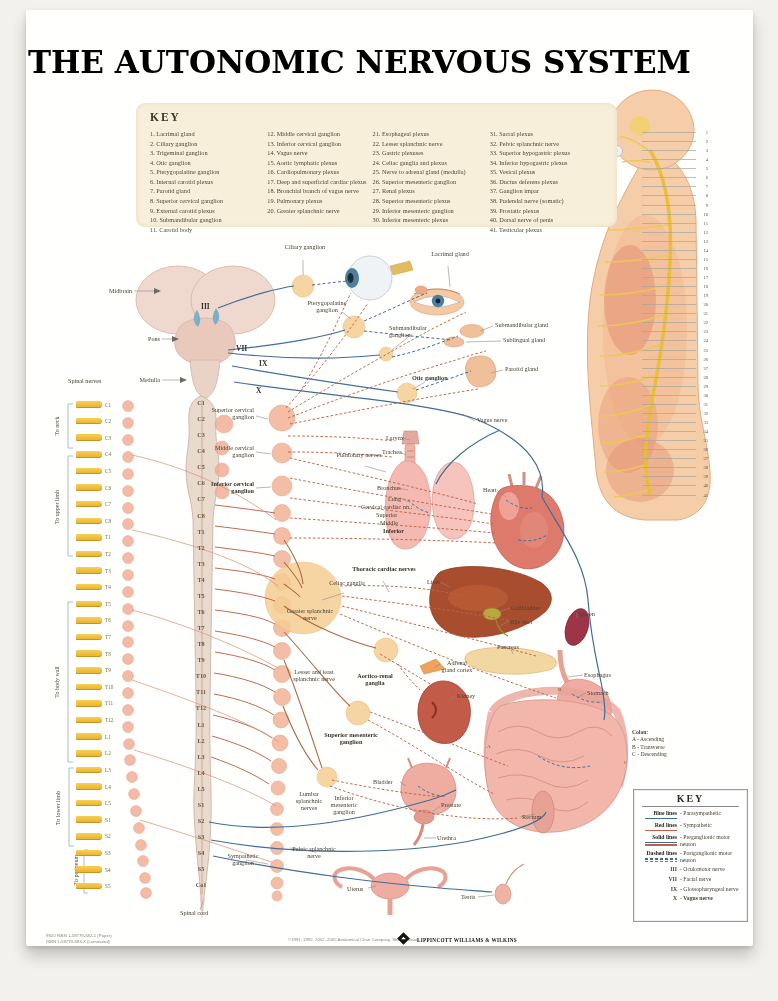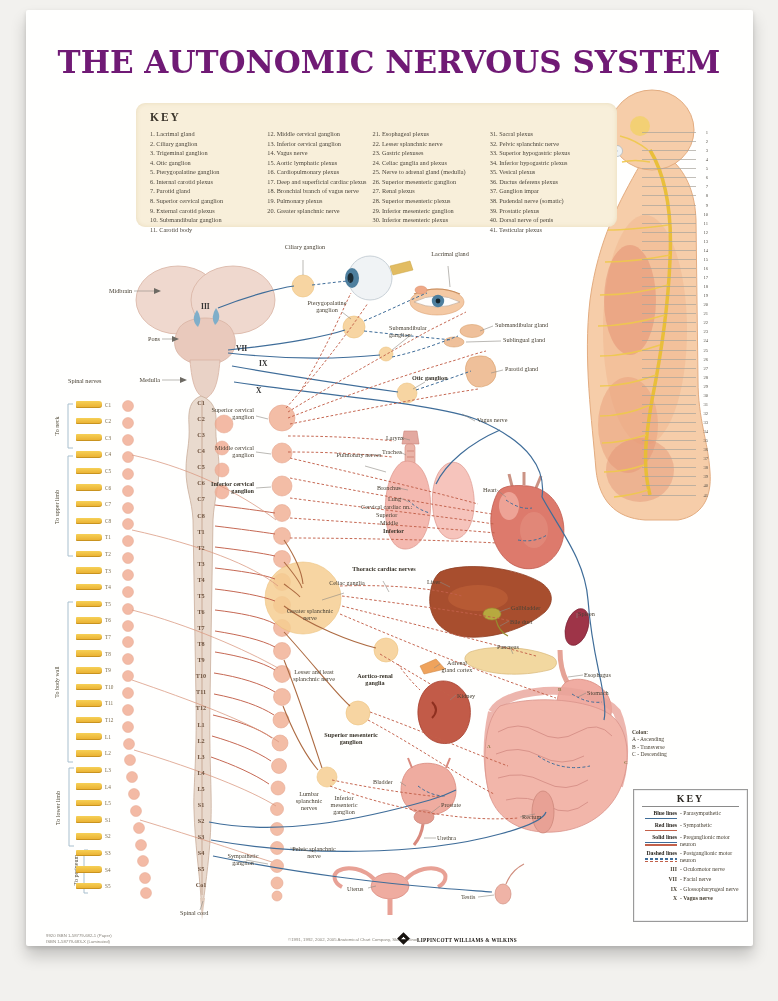--- a/index.html
+++ b/index.html
@@ -1,22 +1,22 @@
 <!DOCTYPE html>
 <html><head>
 <meta charset="utf-8">
 <style>
   html,body{margin:0;padding:0;}
   #screen{position:relative;width:778px;height:1001px;background:#f2f1ee;overflow:hidden;
           font-family:"Liberation Serif","DejaVu Serif",serif;}
   #poster{position:absolute;left:26px;top:10px;width:727px;height:936px;background:#fffffe;
           border-radius:2px;box-shadow:0 10px 16px rgba(0,0,0,.20),0 2px 4px rgba(0,0,0,.12);}
-  #title{position:absolute;left:28px;top:44px;width:722px;text-align:center;
+  #title{position:absolute;left:28px;top:44px;width:722px;
          font-family:"DejaVu Serif","Liberation Serif",serif;font-weight:bold;font-size:31px;
-         color:#701a75;letter-spacing:0px;}
+         color:#000000;letter-spacing:0px;}
   
   #keybox{position:absolute;left:136px;top:103px;width:481px;height:124px;background:#f8efda;
           border-radius:9px;box-shadow:inset 0 0 4px rgba(190,160,90,.25);}
   #keybox .kh{position:absolute;left:14px;top:8px;font-size:11.5px;font-weight:bold;letter-spacing:2px;color:#3c362c;}
   #keycols{position:absolute;left:14px;top:26px;right:8px;display:flex;}
   .key-col{font-size:6.3px;line-height:1.52;color:#4c463c;}
   .key-col:nth-child(1){width:118px;}
   .key-col:nth-child(2){width:106px;}
   .key-col:nth-child(3){width:118px;}
   .key-col:nth-child(4){width:120px;}

